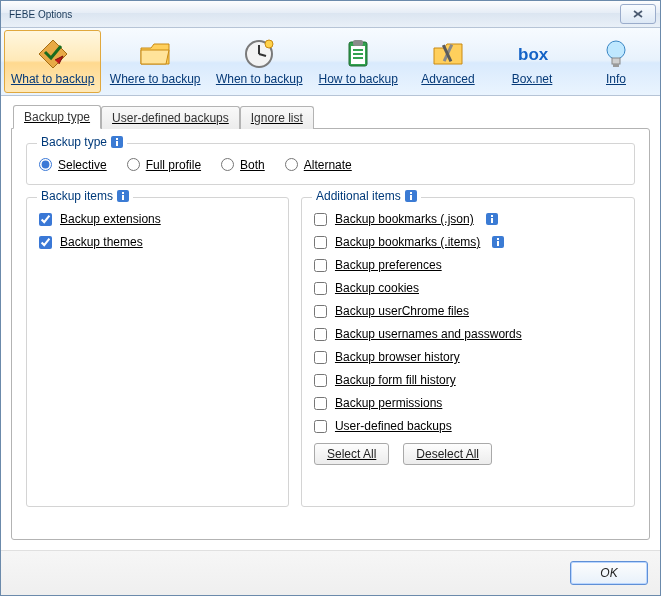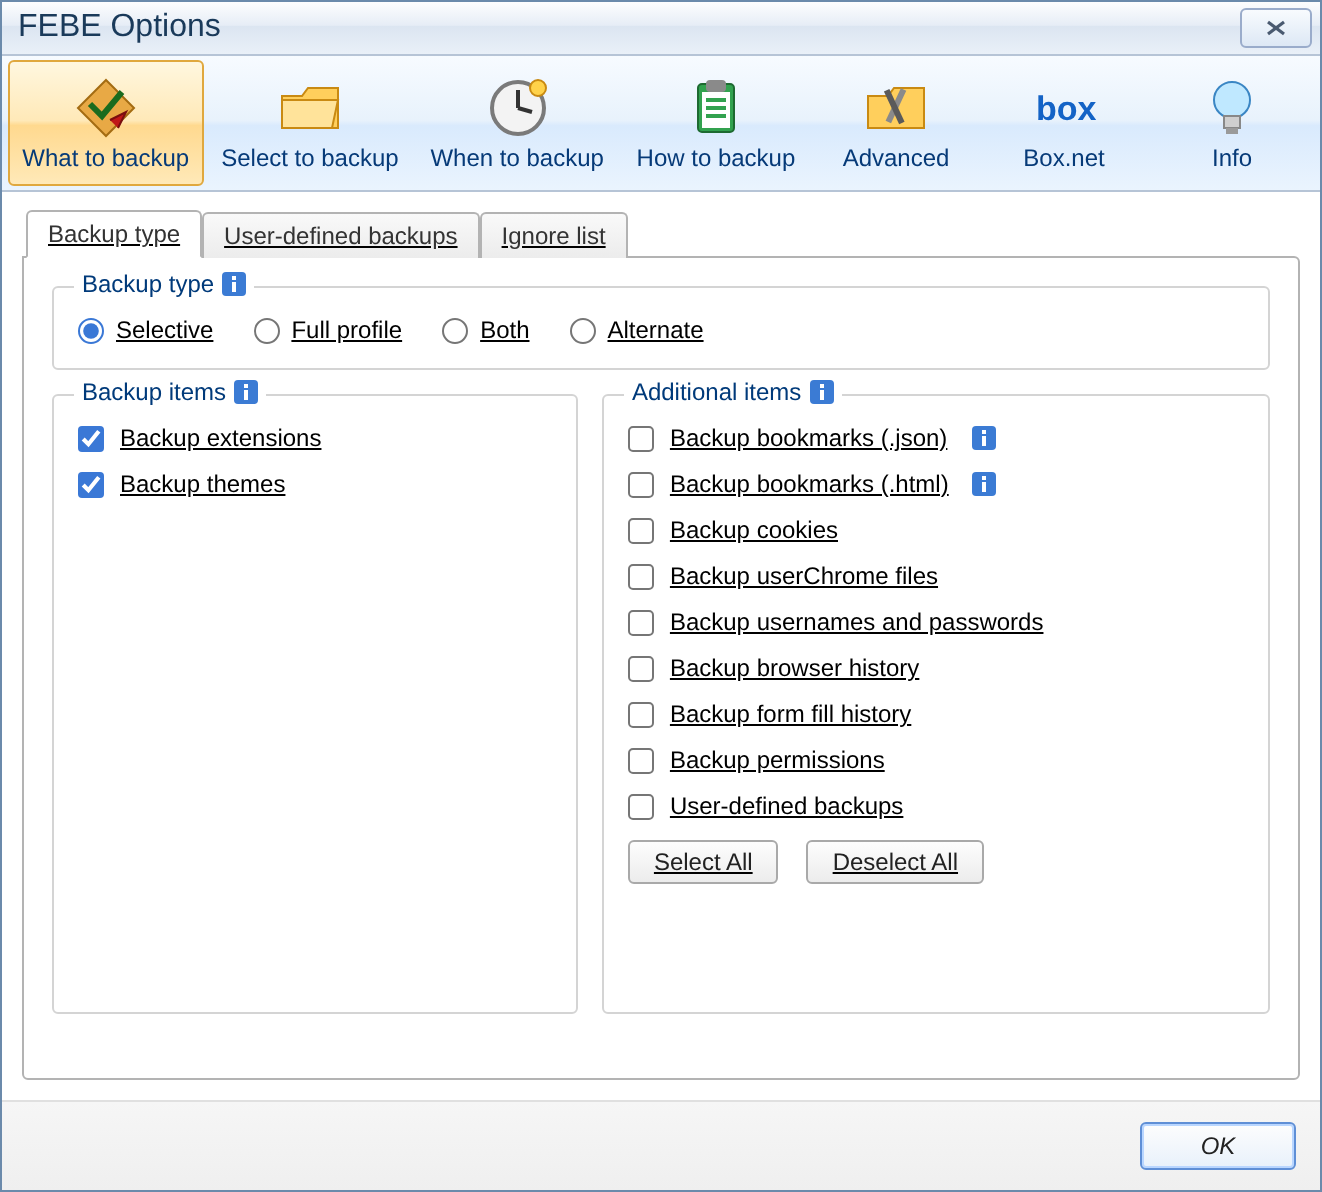--- a/index.html
+++ b/index.html
@@ -24,21 +24,21 @@
     height: 26px;
     background: linear-gradient(#fdfdfe, #e6edf6 45%, #dbe5f1 46%, #e9f0f8);
     border-bottom: 1px solid #b6c4d6;
     display: flex;
     align-items: center;
     padding: 0 4px 0 8px;
   }
   .titlebar .title {
     flex: 1;
     color: #1a3a5a;
-    font-size: 16px;
+    font-size: 10px;
   }
   .titlebar .close-btn {
     width: 34px;
     height: 18px;
     border: 1px solid #9aaccb;
     border-radius: 3px;
     background: linear-gradient(#f8fbfe, #dde8f5);
     display: flex;
     align-items: center;
     justify-content: center;
@@ -75,20 +75,21 @@
     background: linear-gradient(#fff7df, #ffe9b8 48%, #ffd98f 52%, #ffe9b8);
     border: 1px solid #e0a83e;
   }
   .toolbar .tbtn .ticon {
     width: 32px;
     height: 32px;
     margin-bottom: 2px;
   }
   .toolbar .tbtn span.label {
     white-space: nowrap;
+    text-decoration: underline;
   }
   
   .content {
     flex: 1;
     padding: 8px 10px 10px 10px;
     background: #fff;
     display: flex;
     flex-direction: column;
     text-decoration: underline;
   }
@@ -155,21 +156,21 @@
     vertical-align: middle;
   }
   
   .radio-row {
     display: flex;
     gap: 20px;
     padding-top: 4px;
   }
   .radio-row label {
     display: flex;
-    align-items: flex-end;
+    align-items: flex-start;
     gap: 6px;
     cursor: default;
   }
   input[type="radio"], input[type="checkbox"] {
     width: 13px;
     height: 13px;
     margin: 0;
     accent-color: #3a78d6;
   }
   
@@ -304,21 +305,21 @@
       <div class="tbtn selected">
         <svg class="ticon" viewBox="0 0 32 32">
           <use href="#ico-diamond"></use>
         </svg>
     <span class="label">What to backup</span>
       </div>
       <div class="tbtn">
         <svg class="ticon" viewBox="0 0 32 32">
           <use href="#ico-folder"></use>
         </svg>
-    <span class="label">Select to backup</span>
+    <span class="label">Where to backup</span>
       </div>
       <div class="tbtn">
         <svg class="ticon" viewBox="0 0 32 32">
           <use href="#ico-clock"></use>
         </svg>
     <span class="label">When to backup</span>
       </div>
       <div class="tbtn">
         <svg class="ticon" viewBox="0 0 32 32">
           <use href="#ico-clipboard"></use>
@@ -413,24 +414,28 @@
           <div class="check-list" id="additional-items-list">
               <label>
                 <input type="checkbox" style="">
                 <span>Backup bookmarks (.json)</span>
                 <svg class="info-icon" viewBox="0 0 12 12" style="margin-left:4px">
                   <use href="#ico-info"></use>
                 </svg>
               </label>
               <label>
                 <input type="checkbox" style="">
-                <span>Backup bookmarks (.html)</span>
+                <span>Backup bookmarks (.items)</span>
                 <svg class="info-icon" viewBox="0 0 12 12" style="margin-left:4px">
                   <use href="#ico-info"></use>
                 </svg>
+              </label>
+              <label>
+                <input type="checkbox" style="">
+                <span>Backup preferences</span>
               </label>
               <label>
                 <input type="checkbox" style="">
                 <span>Backup cookies</span>
               </label>
               <label>
                 <input type="checkbox" style="">
                 <span>Backup userChrome files</span>
               </label>
               <label>

